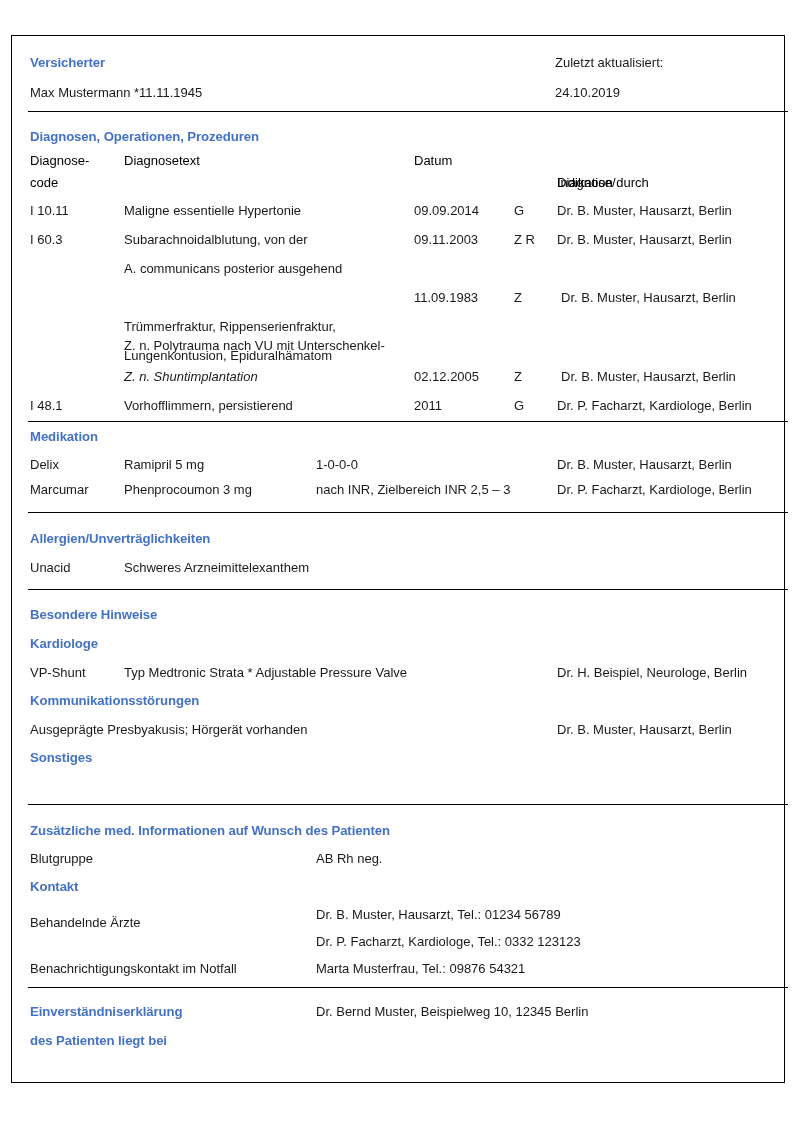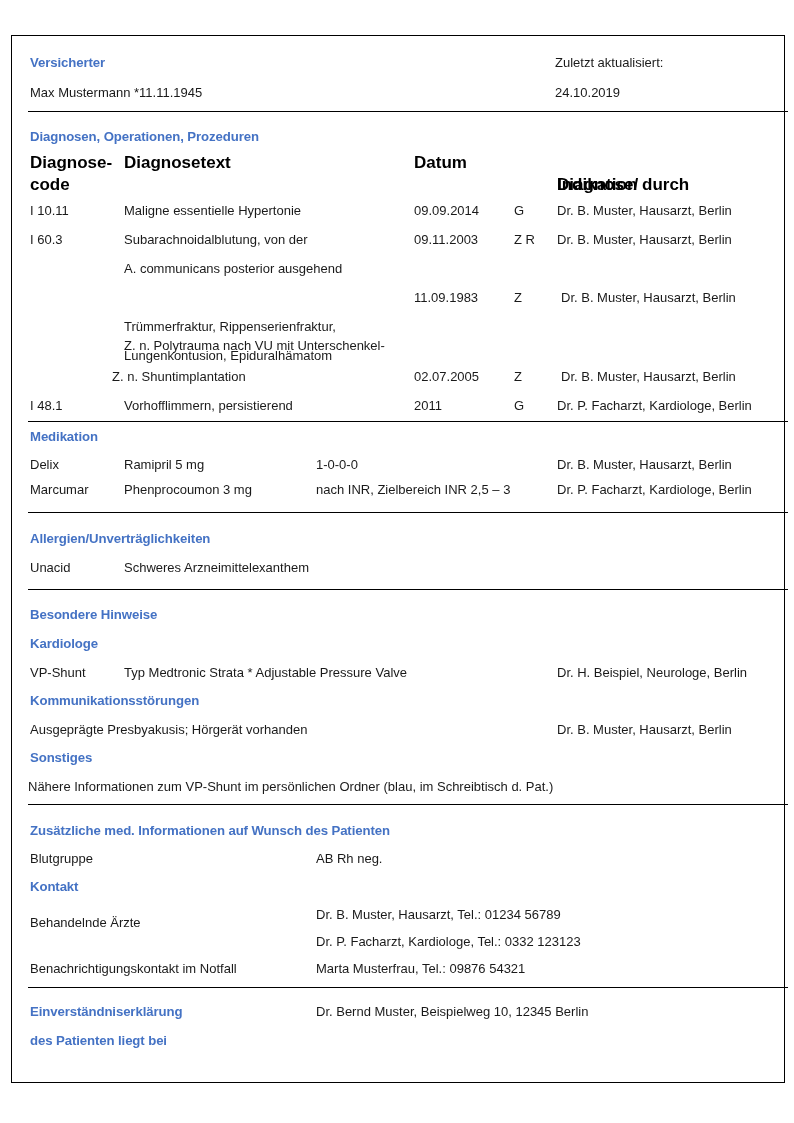--- a/index.html
+++ b/index.html
@@ -50,23 +50,23 @@
     white-space: nowrap;
   }
 
   .txt {
     font-size: 13px;
     color: #1a1a1a;
     white-space: nowrap;
   }
 
   .txt-b {
-    font-size: 17px;
+    font-size: 13px;
     color: #000;
-    font-weight: bold;
+    font-weight: normal;
     white-space: nowrap;
   }
 
   
   .ln {
     position: absolute;
     white-space: nowrap;
     line-height: 1;
   }
 </style>
@@ -116,22 +116,22 @@
         <div class="ln txt" style="left:103px; top:177px;margin-top:48px;">Z. n. Polytrauma nach VU mit Unterschenkel-</div>
         <div class="ln txt" style="left:103px; top:206px;">Trümmerfraktur, Rippenserienfraktur,</div>
         <div class="ln txt" style="left:103px; top:235px;">Lungenkontusion, Epiduralhämatom</div>
         <div class="ln txt" style="left:393px; top:177px;">11.09.1983</div>
         <div class="ln txt" style="left:493px; top:177px;">Z</div>
         <div class="ln txt" style="left:540px; top:177px;">Dr. B. Muster, Hausarzt, Berlin</div>
       </div>
 
       <div>
         <div class="ln txt" style="left:9px; top:256px;"></div>
-        <div class="ln txt" style="left:91px; top:256px;">Z. n. Shuntimplantation</div>
-        <div class="ln txt" style="left:393px; top:256px;">02.07.2005</div>
+        <div class="ln txt" style="left:103px; top:256px;font-style:italic;">Z. n. Shuntimplantation</div>
+        <div class="ln txt" style="left:393px; top:256px;">02.12.2005</div>
         <div class="ln txt" style="left:493px; top:256px;">Z</div>
         <div class="ln txt" style="left:540px; top:256px;">Dr. B. Muster, Hausarzt, Berlin</div>
       </div>
 
       <div>
         <div class="ln txt" style="left:9px; top:285px;">I 48.1</div>
         <div class="ln txt" style="left:103px; top:285px;">Vorhofflimmern, persistierend</div>
         <div class="ln txt" style="left:393px; top:285px;">2011</div>
         <div class="ln txt" style="left:493px; top:285px;">G</div>
         <div class="ln txt" style="left:536px; top:285px;">Dr. P. Facharzt, Kardiologe, Berlin</div>
@@ -179,21 +179,20 @@
         <div class="ln txt" style="left:536px; top:76px;">Dr. H. Beispiel, Neurologe, Berlin</div>
       </div>
 
       <div class="ln blue-head" style="left:9px; top:104px;">Kommunikationsstörungen</div>
       <div>
         <div class="ln txt" style="left:9px; top:133px;">Ausgeprägte Presbyakusis; Hörgerät vorhanden</div>
         <div class="ln txt" style="left:536px; top:133px;">Dr. B. Muster, Hausarzt, Berlin</div>
       </div>
 
       <div class="ln blue-head" style="left:9px; top:161px;">Sonstiges</div>
-      <div class="ln txt" style="left:7px; top:190px;">Nähere Informationen zum VP-Shunt im persönlichen Ordner (blau, im Schreibtisch d. Pat.)</div>
 
       <hr class="rule" style="position:absolute; left:7px; top:214px;">
     </div>
 
     <div class="section" style="height:205px;">
       <div class="ln blue-head" style="left:9px; top:52px;">Zusätzliche med. Informationen auf Wunsch des Patienten</div>
 
       <div>
         <div class="ln txt" style="left:9px; top:80px;">Blutgruppe</div>
         <div class="ln txt" style="left:295px; top:80px;">AB Rh neg.</div>

